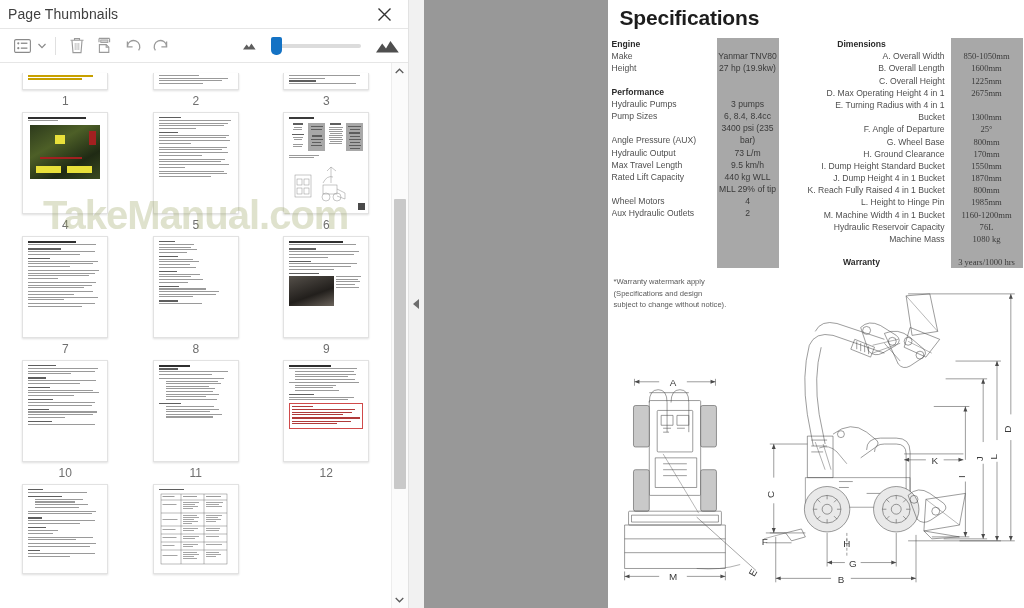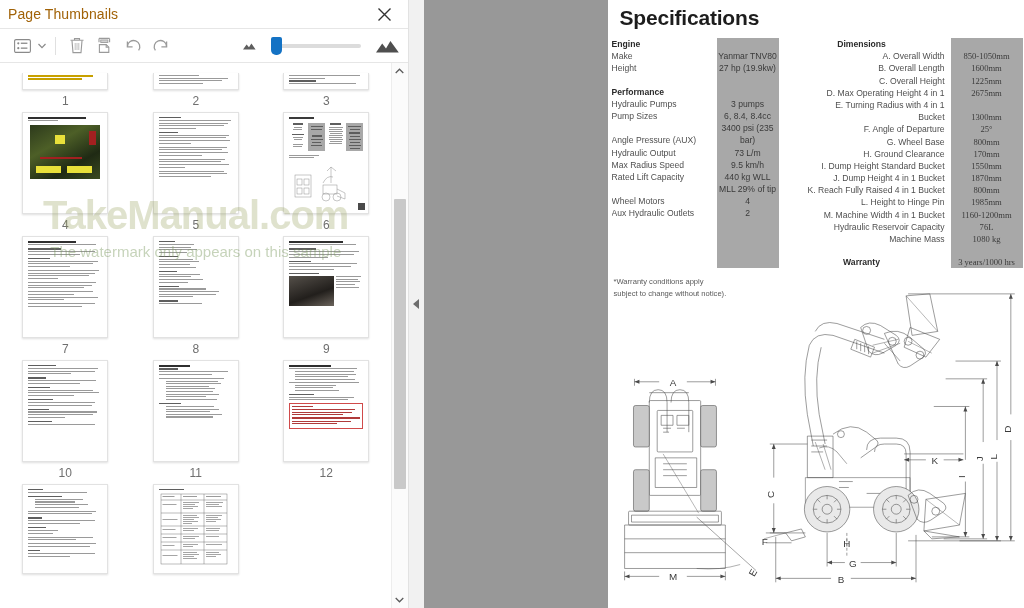--- a/index.html
+++ b/index.html
@@ -6,21 +6,21 @@
   body{
     width:1024px;height:608px;overflow:hidden;
     font-family:"Liberation Sans","DejaVu Sans",sans-serif;
     background:#ffffff;position:relative;
   }
   .app{position:absolute;inset:0;display:flex;}
 
   
   .thumb-panel{width:410px;height:608px;background:#fff;display:flex;flex-direction:column;position:relative;}
   .tp-header{height:28px;display:flex;align-items:center;padding:0 10px 0 8px;flex:0 0 auto;}
-  .tp-title{font-size:14px;color:#a16207;letter-spacing:.1px;flex:1 1 auto;white-space:nowrap;overflow:hidden;}
+  .tp-title{font-size:14px;color:#404040;letter-spacing:.1px;flex:1 1 auto;white-space:nowrap;overflow:hidden;}
   .tp-close{width:26px;height:26px;display:flex;align-items:center;justify-content:center;cursor:pointer;color:#333;}
   .tp-close svg{display:block;}
 
   .tp-toolbar{height:33px;border-top:1px solid #e6e6e6;border-bottom:1px solid #e6e6e6;
     display:flex;align-items:center;padding:0 8px;flex:0 0 auto;gap:0px;}
   .tb-btn{width:28px;height:26px;display:flex;align-items:center;justify-content:center;cursor:pointer;color:#8a8a8a;}
   .tb-btn.dd{width:12px;}
   .tb-sep{width:1px;height:18px;background:#e0e0e0;margin:0 7px;}
   .tb-spring{flex:1 1 auto;}
   .zoom-group{display:flex;align-items:center;gap:0;}
@@ -595,21 +595,20 @@
                 </svg>
               </div>
             </div>
           </div>
           <div class="tcell"></div>
         </div>
       </div>
 
       <div style="position:absolute;left:0;right:16px;top:130px;pointer-events:none;">
         <div style="font-size:40px;color:rgba(150,160,90,.30);font-weight:bold;text-align:center;letter-spacing:-1px;line-height:44px;">TakeManual.com</div>
-        <div style="font-size:15px;color:rgba(120,150,90,.42);text-align:center;margin-top:6px;">The watermark only appears on this sample</div>
       </div>
 
       <div class="vscroll">
         <div class="sb-arrow">
           <svg width="9" height="6" viewBox="0 0 9 6">
               <path d="M0.7 5 L4.5 1.2 L8.3 5" stroke="#5a5a5a" stroke-width="1.25" fill="none"></path>
             </svg>
         </div>
         <div class="sb-track">
           <div class="sb-thumb"></div>
@@ -642,21 +641,21 @@
           <div class="row b">Engine</div>
           <div class="row">Make</div>
           <div class="row">Height</div>
           <div class="row sp"></div>
           <div class="row b">Performance</div>
           <div class="row">Hydraulic Pumps</div>
           <div class="row">Pump Sizes</div>
           <div class="row"></div>
           <div class="row">Angle Pressure (AUX)</div>
           <div class="row">Hydraulic Output</div>
-          <div class="row">Max Radius Speed</div>
+          <div class="row">Max Travel Length</div>
           <div class="row">Rated Lift Capacity</div>
           <div class="row"></div>
           <div class="row">Wheel Motors</div>
           <div class="row">Aux Hydraulic Outlets</div>
         </div>
         <div class="vcol1 vals">
           <div class="row"></div>
           <div class="row">Yanmar TNV80</div>
           <div class="row">27 hp (19.9kw)</div>
           <div class="row sp"></div>
@@ -714,21 +713,22 @@
           <div class="row">1160-1200mm</div>
           <div class="row">76L</div>
           <div class="row">1080 kg</div>
           <div class="row sp"></div>
           <div class="row">3 years/1000 hrs</div>
         </div>
       </div>
     </div>
 
     <div class="note">
-      <div>*Warranty conditions apply</div>
+      <div>*Warranty watermark apply</div>
+      <div>(Specifications and design</div>
       <div>subject to change without notice).</div>
     </div>
 
     <div class="drawing">
       <svg viewBox="0 0 414 328" preserveAspectRatio="xMidYMid meet">
         <g stroke="#4a4a4a" stroke-width="0.55" fill="none" stroke-linejoin="round">
 
           <path d="M23 103 V96 M105 103 V96 M23 99 H48 M76 99 H105"></path>
           <path d="M23 99 l5 -2 v4 z M105 99 l-5 -2 v4 z" fill="#4a4a4a" stroke="none"></path>
 

